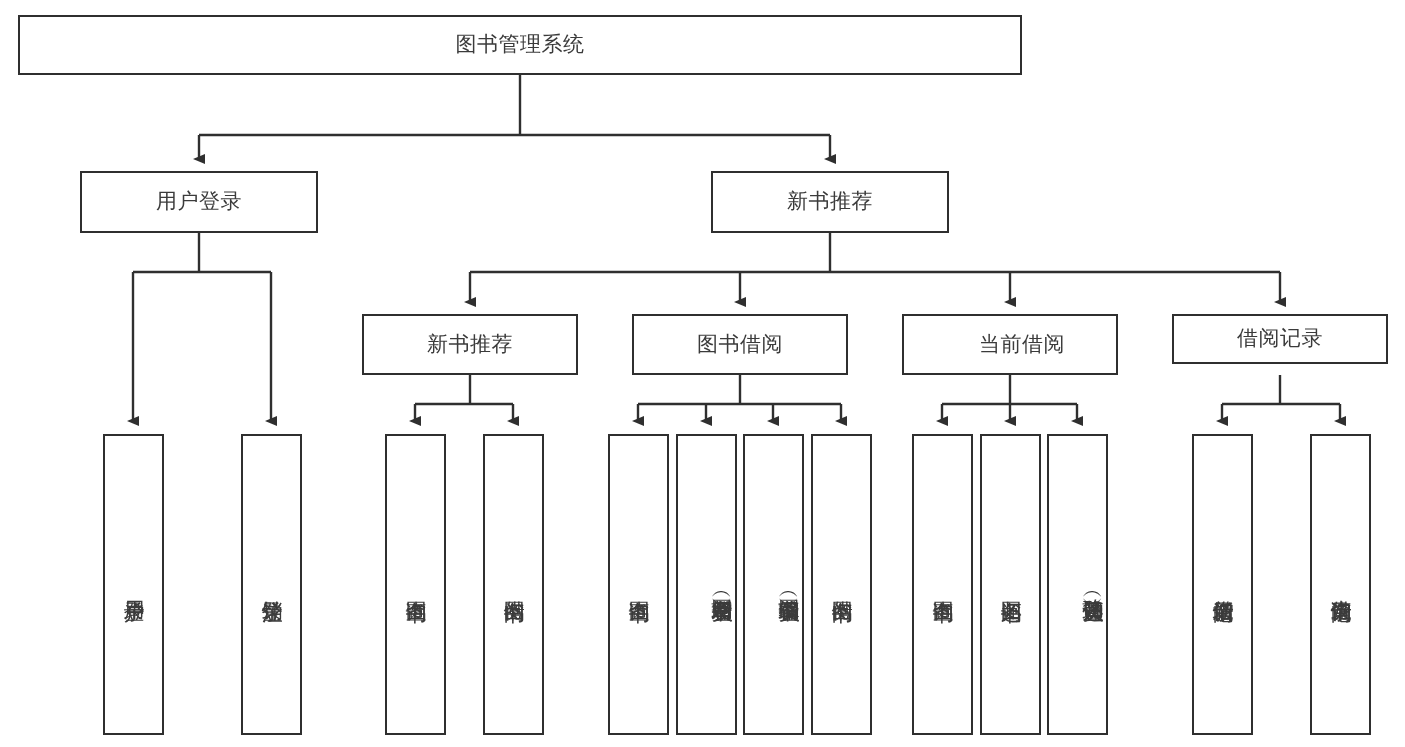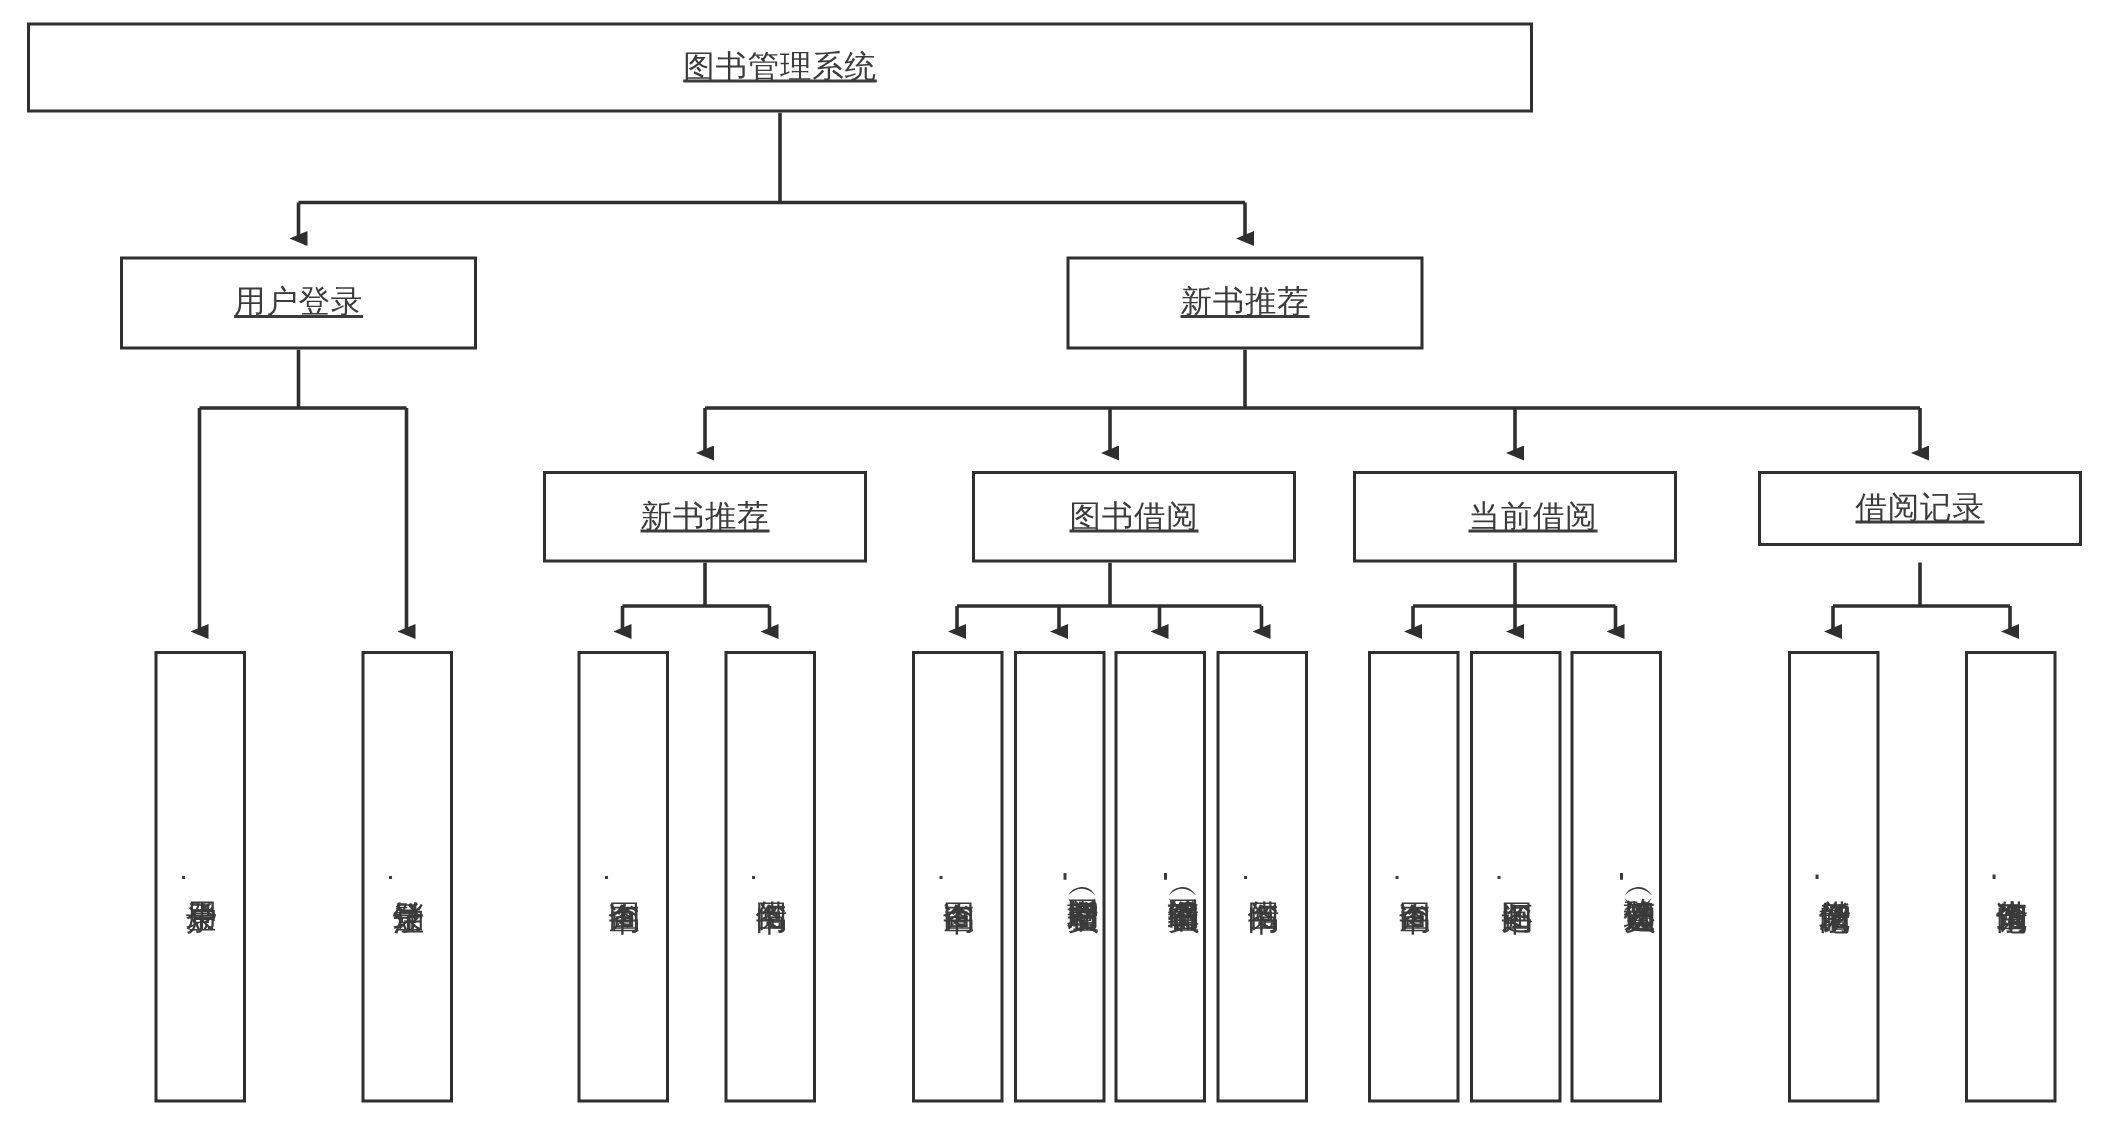--- a/index.html
+++ b/index.html
@@ -9,21 +9,20 @@
   .node{
     position:absolute;
     box-sizing:border-box;
     border:2px solid #2f2f2f;
     background:#ffffff;
     display:flex;
     align-items:center;
     justify-content:center;
     color:#3b3b3b;
     letter-spacing:0.5px;
-    text-decoration:underline;
   }
   .node.h{font-size:21px;line-height:1.1;white-space:nowrap;}
   .node.v{
     writing-mode:vertical-rl;
     text-orientation:upright;
     font-size:21px;
     line-height:1.32;
     padding:6px 0;
     align-items:flex-start;
     justify-content:center;
@@ -101,21 +100,21 @@
   <div class="node h" style="left:80px;top:171px;width:238px;height:62px;">
     <span>用户登录</span>
   </div>
   <div class="node h" style="left:711px;top:171px;width:238px;height:62px;">
     <span>新书推荐</span>
   </div>
 
   <div class="node h" style="left:362px;top:314px;width:216px;height:61px;">
     <span>新书推荐</span>
   </div>
-  <div class="node h" style="left:632px;top:314px;width:216px;height:61px;margin-left:16px;">
+  <div class="node h" style="left:632px;top:314px;width:216px;height:61px;">
     <span>图书借阅</span>
   </div>
   <div class="node h" style="left:902px;top:314px;width:216px;height:61px;padding-left:24px;">
     <span>当前借阅</span>
   </div>
   <div class="node h" style="left:1172px;top:314px;width:216px;height:50px;">
     <span>借阅记录</span>
   </div>
 
   <div class="node v mid" style="left:103px;top:434px;width:61px;height:301px;">

